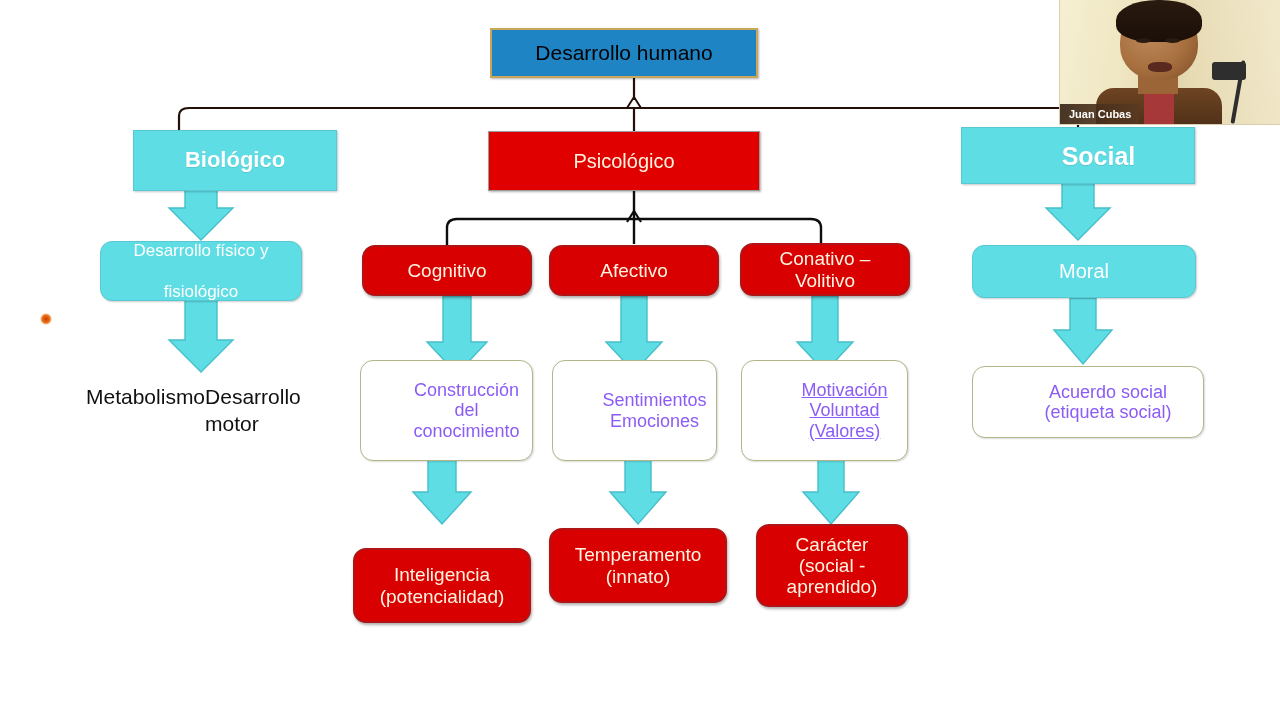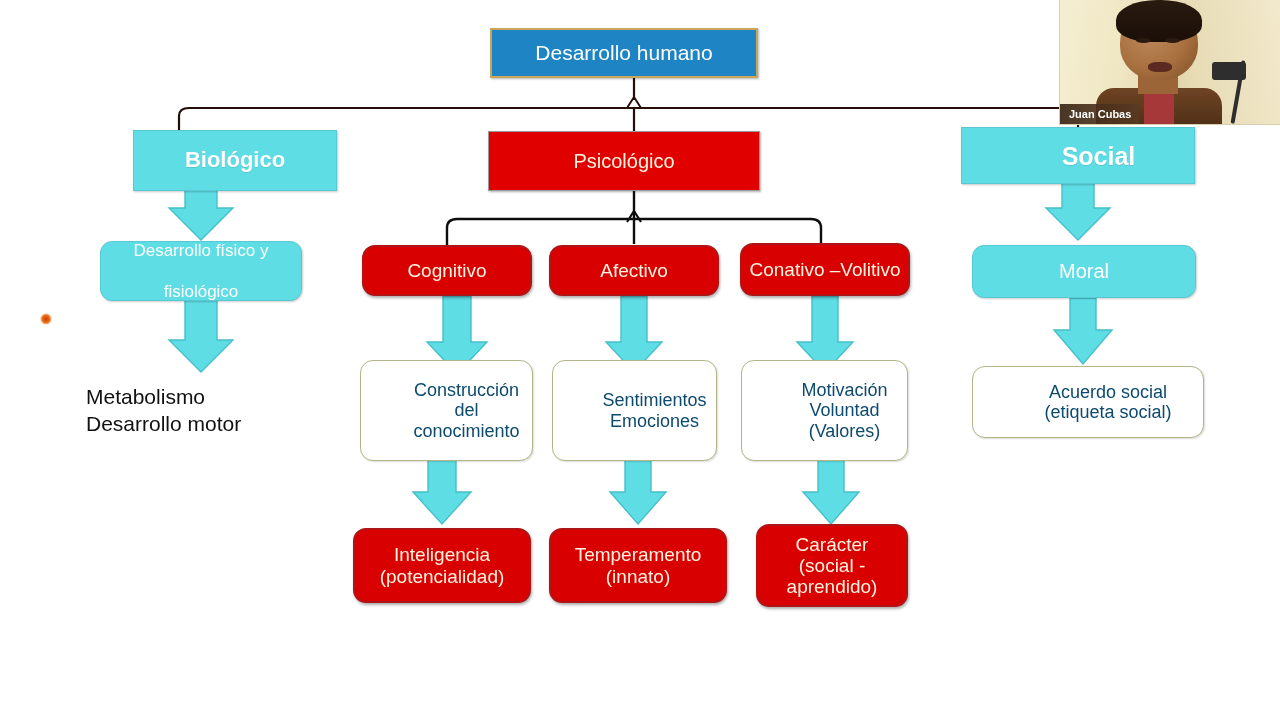--- a/index.html
+++ b/index.html
@@ -7,21 +7,21 @@
   body{
     width:1280px;height:720px;background:#ffffff;overflow:hidden;
     font-family:"Liberation Sans",sans-serif;position:relative;
   }
   #stage{position:absolute;left:0;top:0;width:1280px;height:720px;}
   .node{position:absolute;box-sizing:border-box;display:flex;align-items:center;
         justify-content:center;text-align:center;line-height:1.12;}
 
   
   .n-root{
-    background:#1F84C4;border:2px solid #C8A75B;color:#ffffff;
+    background:#1F84C4;border:2px solid #C8A75B;color:#000000;
     font-size:21px;box-shadow:1px 1px 2px rgba(0,0,0,.30);
   }
   
   .n-cyan-rect{
     background:#5FDDE5;border:1px solid #58C9D2;color:#FFFFFF;
     font-weight:bold;font-size:22px;text-shadow:0 1px 1px rgba(0,0,0,.10);
     box-shadow:1px 1px 2px rgba(0,0,0,.22);
   }
   
   .n-cyan-round{
@@ -35,21 +35,21 @@
     font-size:20px;box-shadow:1px 1px 2px rgba(0,0,0,.30);
   }
   
   .n-red-round{
     background:#D80000;border:2px solid #B01414;color:#FFF3E0;
     border-radius:13px;font-size:19px;
     box-shadow:1px 2px 3px rgba(0,0,0,.32);
   }
   
   .n-white-round{
-    background:#FFFFFF;border:1px solid #B3B589;color:#0c4a6e;
+    background:#FFFFFF;border:1px solid #B3B589;color:#8b5cf6;
     border-radius:13px;font-size:18px;
     box-shadow:1px 1px 2px rgba(0,0,0,.14);
     padding-left:40px;
   }
   
   .n-plain{color:#111111;font-size:21px;line-height:1.30;}
 
   .node .txt{display:block;width:100%;padding:0 4px;}
 
   
@@ -161,65 +161,65 @@
 
   <div class="node n-cyan-rect" style="left:961px;top:127px;width:234px;height:57px;font-size:25px;padding-left:41px;">
     <span class="txt">Social</span>
   </div>
 
   <div class="node n-cyan-round" style="left:100px;top:241px;width:202px;height:60px;flex-direction:column;gap:21px;">
     <span>Desarrollo físico y</span>
     <span>fisiológico</span>
   </div>
 
-  <div class="node n-plain" style="left:86px;top:383px;width:230px;height:54px;flex-direction:column;align-items:flex-start;text-align:left;">
+  <div class="node n-plain" style="left:86px;top:383px;width:230px;height:54px;flex-direction:row;align-items:flex-start;text-align:left;">
     <span>Metabolismo</span>
     <span>Desarrollo motor</span>
   </div>
 
   <div class="node n-red-round" style="left:362px;top:245px;width:170px;height:51px;">
     <span class="txt">Cognitivo</span>
   </div>
 
   <div class="node n-red-round" style="left:549px;top:245px;width:170px;height:51px;">
     <span class="txt">Afectivo</span>
   </div>
 
-  <div class="node n-red-round" style="left:740px;top:243px;width:170px;height:53px;flex-direction:row;">
+  <div class="node n-red-round" style="left:740px;top:243px;width:170px;height:53px;flex-direction:column;">
     <span>Conativo –</span>
     <span>Volitivo</span>
   </div>
 
   <div class="node n-cyan-round" style="left:972px;top:245px;width:224px;height:53px;font-size:20px;">
     <span class="txt">Moral</span>
   </div>
 
   <div class="node n-white-round" style="left:360px;top:360px;width:173px;height:101px;flex-direction:column;">
     <span>Construcción</span>
     <span>del</span>
     <span>conocimiento</span>
   </div>
 
   <div class="node n-white-round" style="left:552px;top:360px;width:165px;height:101px;flex-direction:column;">
     <span>Sentimientos</span>
     <span>Emociones</span>
   </div>
 
-  <div class="node n-white-round" style="left:741px;top:360px;width:167px;height:101px;flex-direction:column;">
+  <div class="node n-white-round" style="left:741px;top:360px;width:167px;height:101px;flex-direction:column;text-decoration:underline;">
     <span>Motivación</span>
     <span>Voluntad</span>
     <span>(Valores)</span>
   </div>
 
   <div class="node n-white-round" style="left:972px;top:366px;width:232px;height:72px;flex-direction:column;">
     <span>Acuerdo social</span>
     <span>(etiqueta social)</span>
   </div>
 
-  <div class="node n-red-round" style="left:353px;top:528px;width:178px;height:75px;flex-direction:column;">
+  <div class="node n-red-round" style="left:353px;top:548px;width:178px;height:75px;flex-direction:column;">
     <span>Inteligencia</span>
     <span>(potencialidad)</span>
   </div>
 
   <div class="node n-red-round" style="left:549px;top:528px;width:178px;height:75px;flex-direction:column;">
     <span>Temperamento</span>
     <span>(innato)</span>
   </div>
 
   <div class="node n-red-round" style="left:756px;top:524px;width:152px;height:83px;flex-direction:column;">

